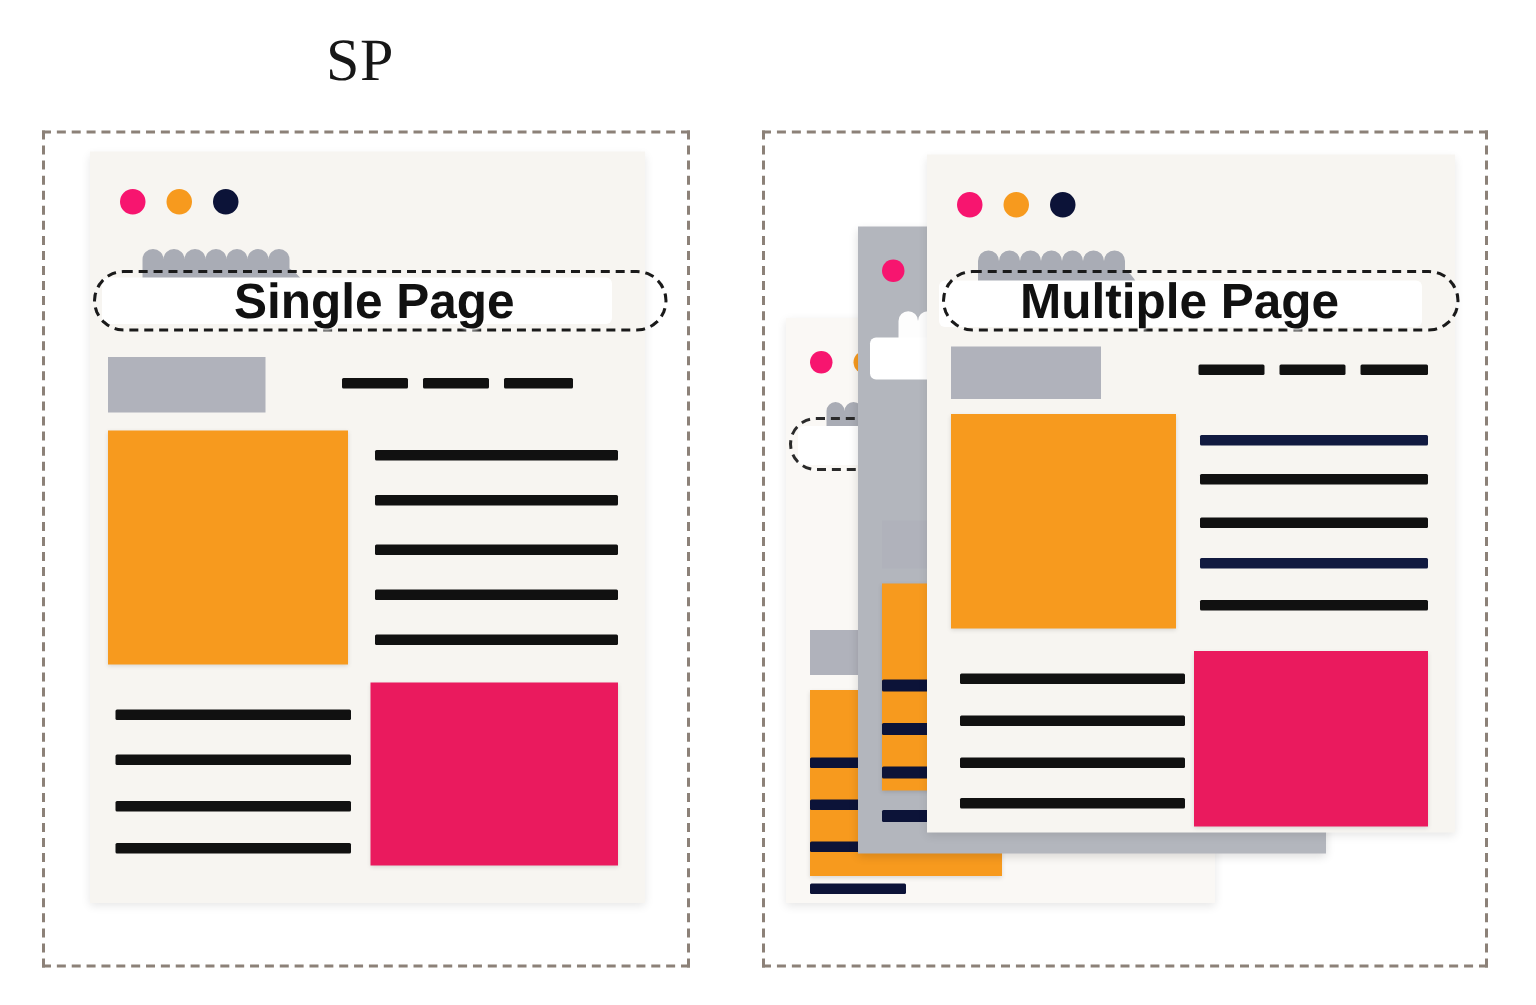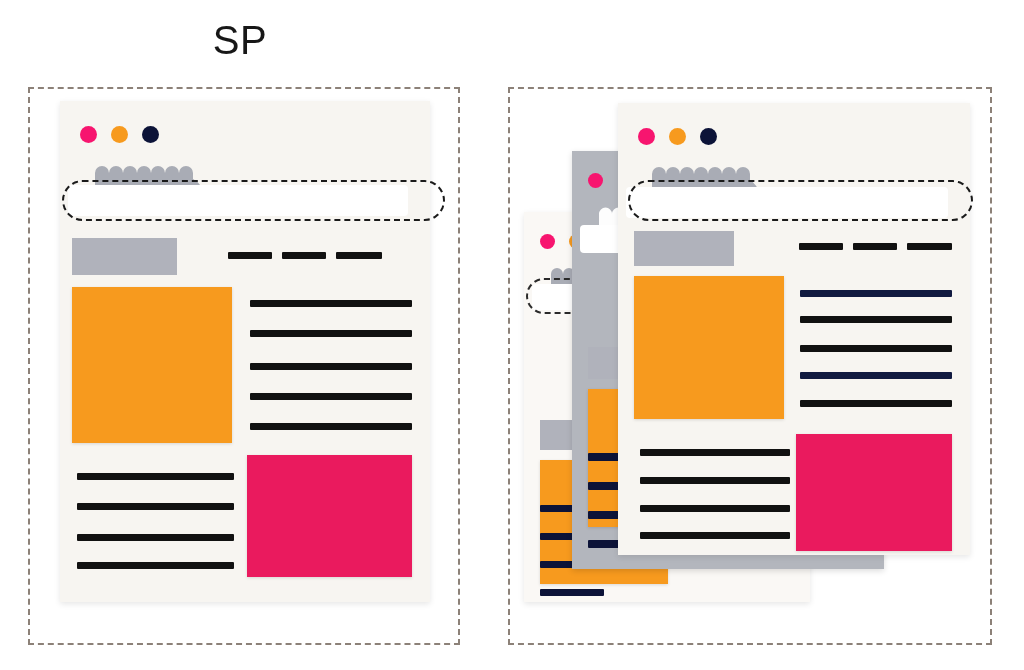--- a/index.html
+++ b/index.html
@@ -14,21 +14,21 @@
 
   
   .panel-title {
     position: absolute;
     font-size: 40px;
     font-weight: 400;
     color: #171717;
     letter-spacing: 0.5px;
     text-align: center;
     line-height: 1;
-    font-family: Liberation Sans, sans-serif;
+    font-family: Liberation Serif, serif;
   }
   #title-sp { left: 140px; top: 20px; width: 200px; }
   #title-mp { left: 660px; top: 20px; width: 200px; }
 
   
   .dash-panel {
     position: absolute;
     border: 2px dashed #8c8178;
     background: transparent;
   }
@@ -135,20 +135,21 @@
   <div class="line" style="left:250px; top:423px; width:162px; height:7px;"></div>
 
   <div class="line" style="left:77px; top:473px; width:157px; height:7px;"></div>
   <div class="line" style="left:77px; top:503px; width:157px; height:7px;"></div>
   <div class="line" style="left:77px; top:534px; width:157px; height:7px;"></div>
   <div class="line" style="left:77px; top:562px; width:157px; height:7px;"></div>
 
   <div class="pink-box" style="left:247px; top:455px; width:165px; height:122px;"></div>
 
   <div class="dash-box" style="left:62px; top:180px; width:383px; height:41px;"></div>
+  <div class="page-label" style="left:156px; top:184px;">Single Page</div>
 
   <div class="dash-panel" id="panel-mp"></div>
 
   <div class="card plain" style="left:524px; top:212px; width:286px; height:390px;">
     <div class="dots" style="left:16px; top:22px;">
       <span class="dot sm pink"></span>
       <span class="dot sm orange"></span>
       <span class="dot sm navy"></span>
     </div>
     <div class="blob" style="left:22px; top:50px; width:96px; height:30px;">
@@ -221,14 +222,15 @@
   <div class="line" style="left:800px; top:400px; width:152px; height:7px;"></div>
 
   <div class="line" style="left:640px; top:449px; width:150px; height:7px;"></div>
   <div class="line" style="left:640px; top:477px; width:150px; height:7px;"></div>
   <div class="line" style="left:640px; top:505px; width:150px; height:7px;"></div>
   <div class="line" style="left:640px; top:532px; width:150px; height:7px;"></div>
 
   <div class="pink-box" style="left:796px; top:434px; width:156px; height:117px;"></div>
 
   <div class="dash-box" style="left:628px; top:180px; width:345px; height:41px;"></div>
+  <div class="page-label" style="left:680px; top:184px;">Multiple Page</div>
 
 </div>
 
 </body></html>

